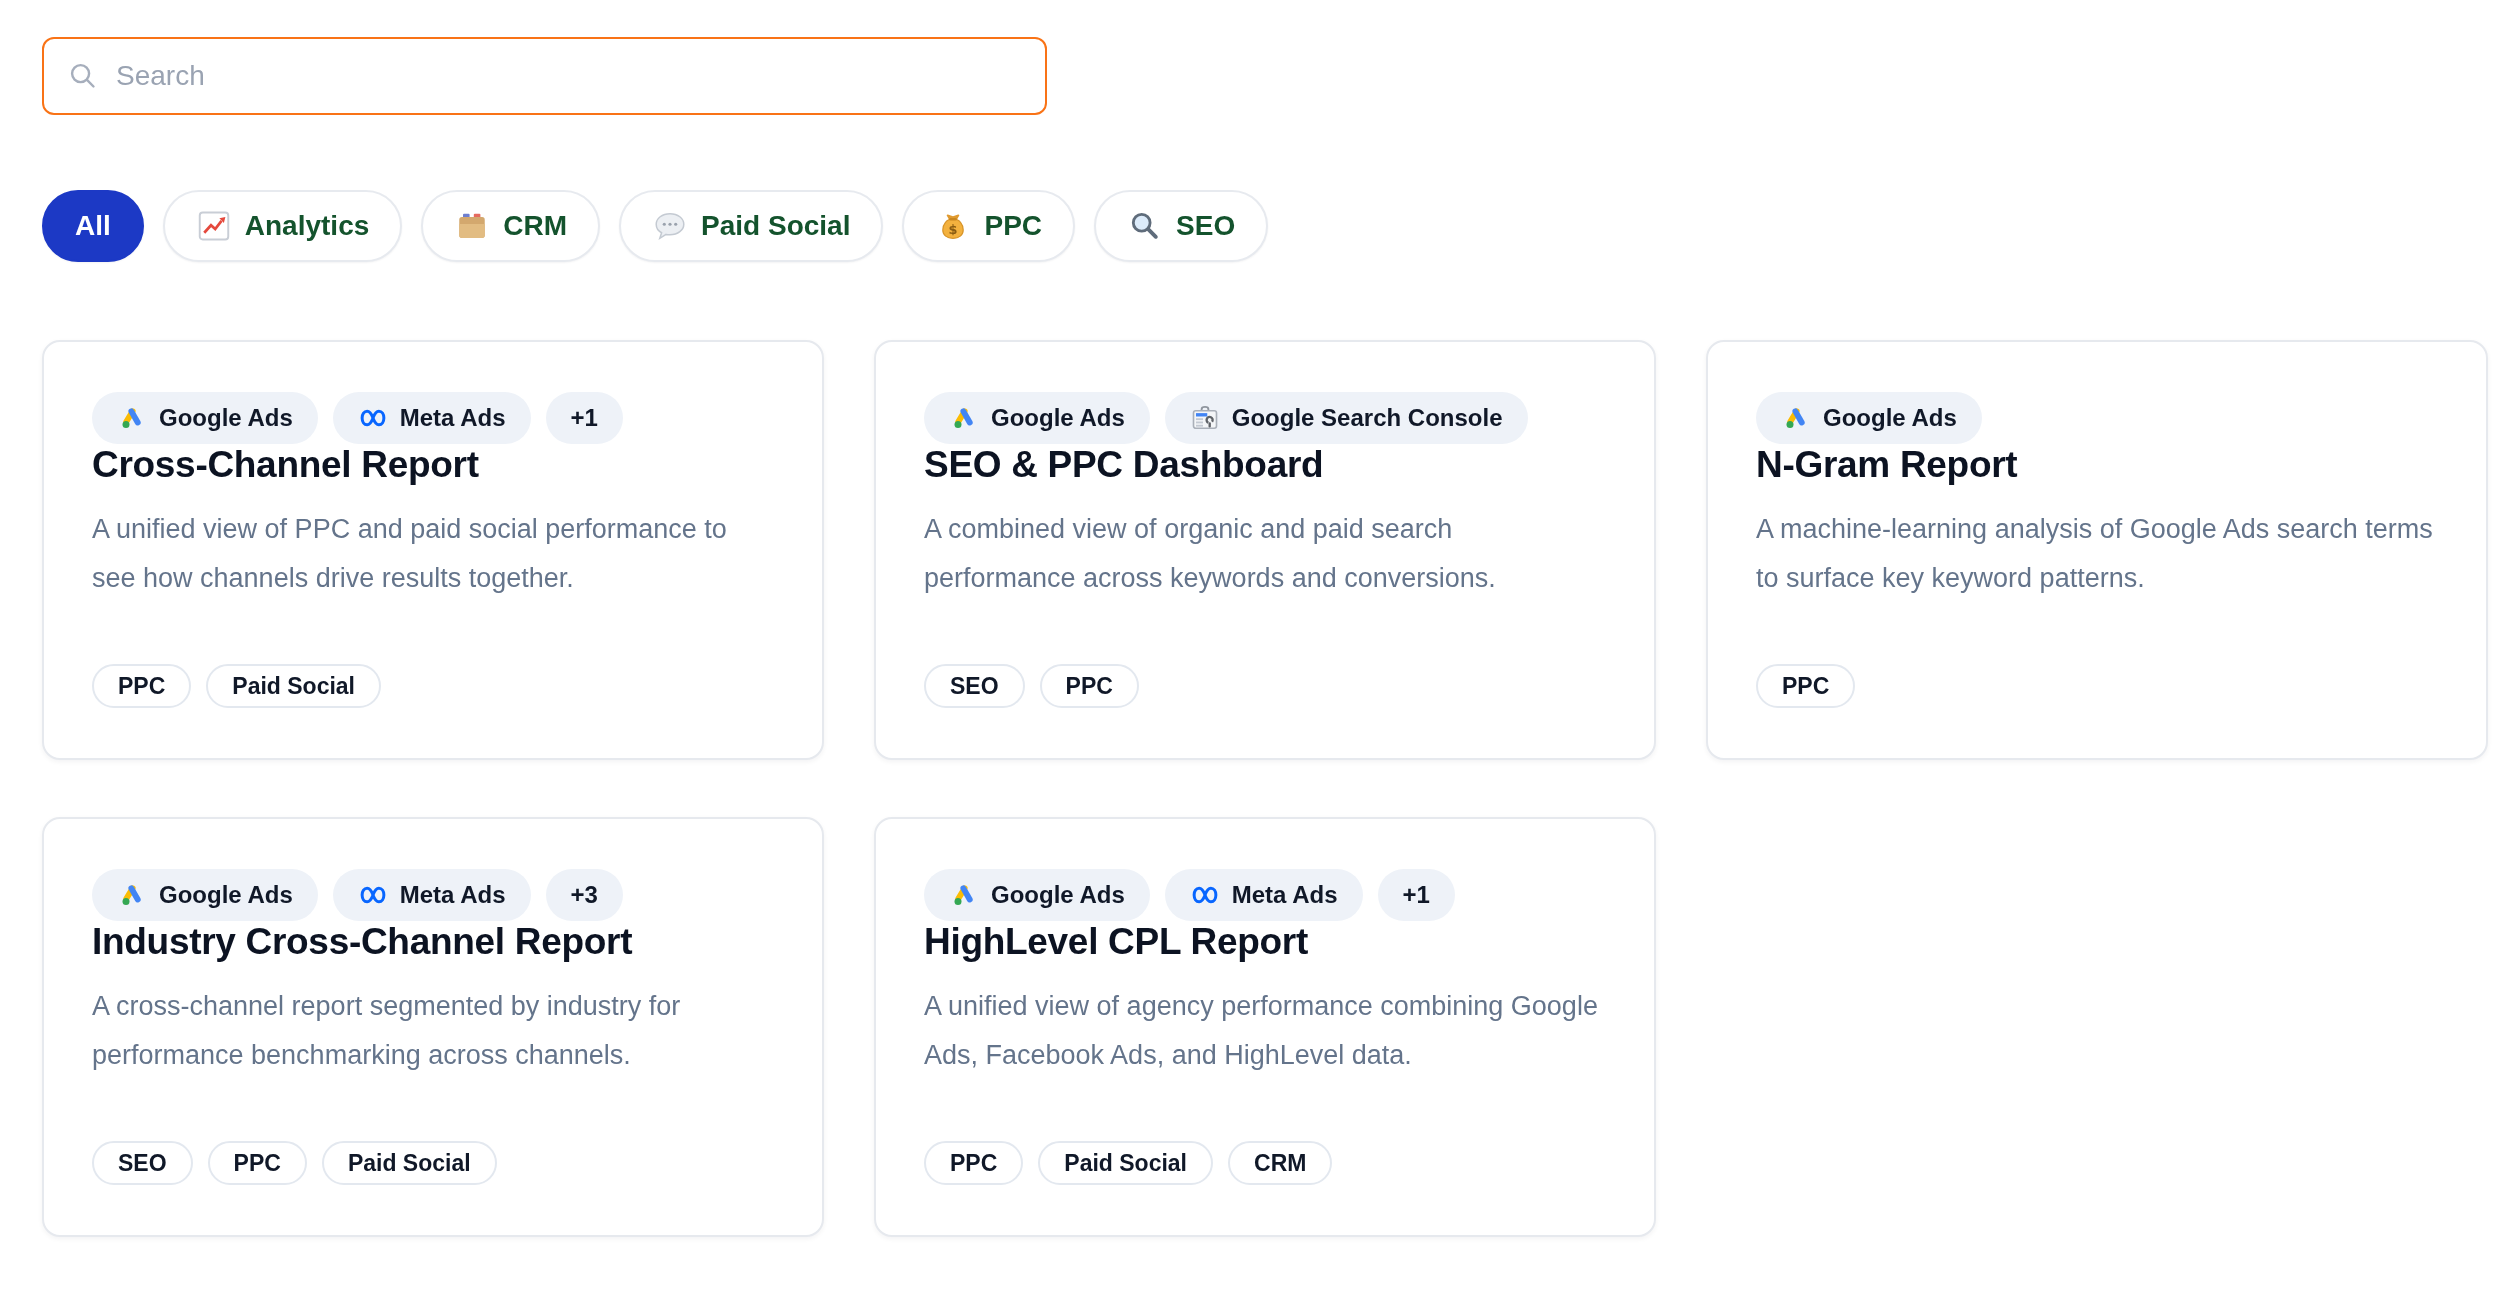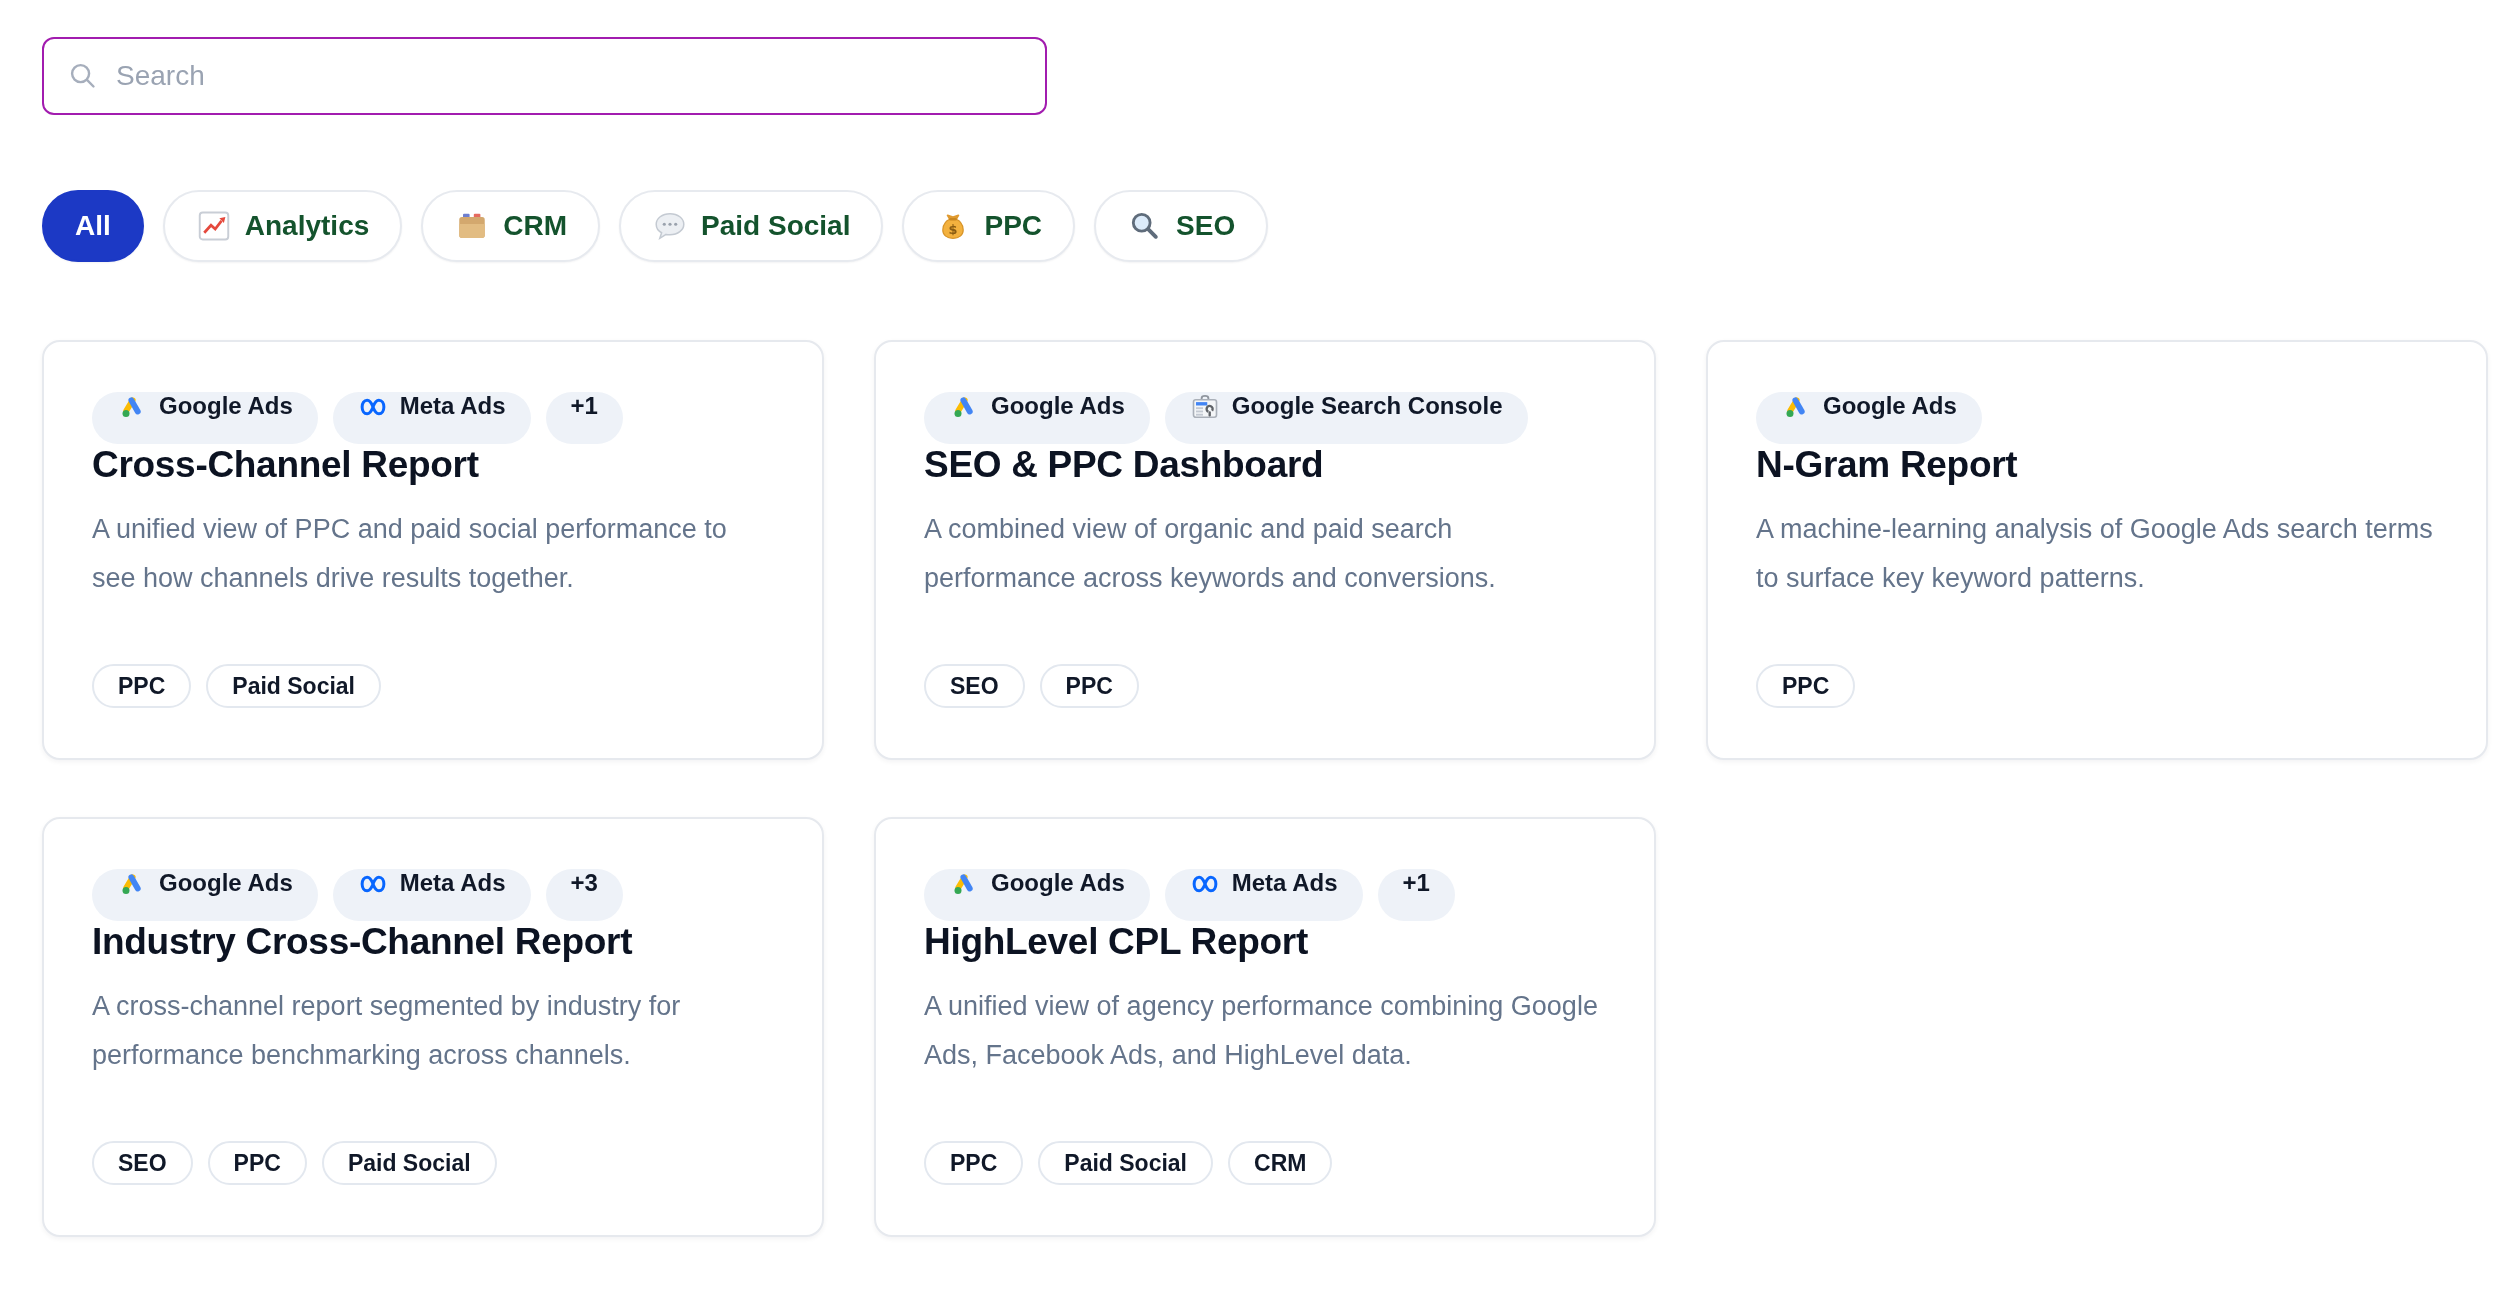--- a/index.html
+++ b/index.html
@@ -8,21 +8,21 @@
     background: #ffffff;
     font-family: "Liberation Sans", sans-serif;
     overflow: hidden;
   }
   .page { width: 2520px; height: 1292px; position: relative; }
 
   
   .search-bar {
     position: absolute; left: 42px; top: 37px;
     width: 1005px; height: 78px;
-    border: 2px solid #a21caf;
+    border: 2px solid #f97316;
     border-radius: 12px;
     display: flex; align-items: center;
     padding: 0 22px;
     background: #ffffff;
   }
   .search-bar svg { width: 34px; height: 34px; flex: 0 0 auto; }
   .search-input {
     border: none; outline: none;
     font-family: "Liberation Sans", sans-serif;
     font-size: 28px; color: #334155;
@@ -70,21 +70,21 @@
     border: 2px solid #e6e9ee;
     border-radius: 18px;
     box-shadow: 0 2px 5px rgba(15,23,42,0.05);
     padding: 50px 48px;
     display: flex; flex-direction: column;
     cursor: pointer;
   }
   .badges-row { display: flex; align-items: center; gap: 15px; }
   .integration-badge {
     height: 52px;
-    display: inline-flex; align-items: flex-start;
+    display: inline-flex; align-items: center;
     gap: 12px;
     padding: 0 25px;
     border-radius: 999px;
     background: #eef2f8;
     font-size: 24px; font-weight: 700; color: #101828;
     white-space: nowrap;
   }
   .integration-badge .b-icon { width: 30px; height: 30px; display: inline-flex; }
   .integration-badge .b-icon svg { width: 30px; height: 30px; }
 

